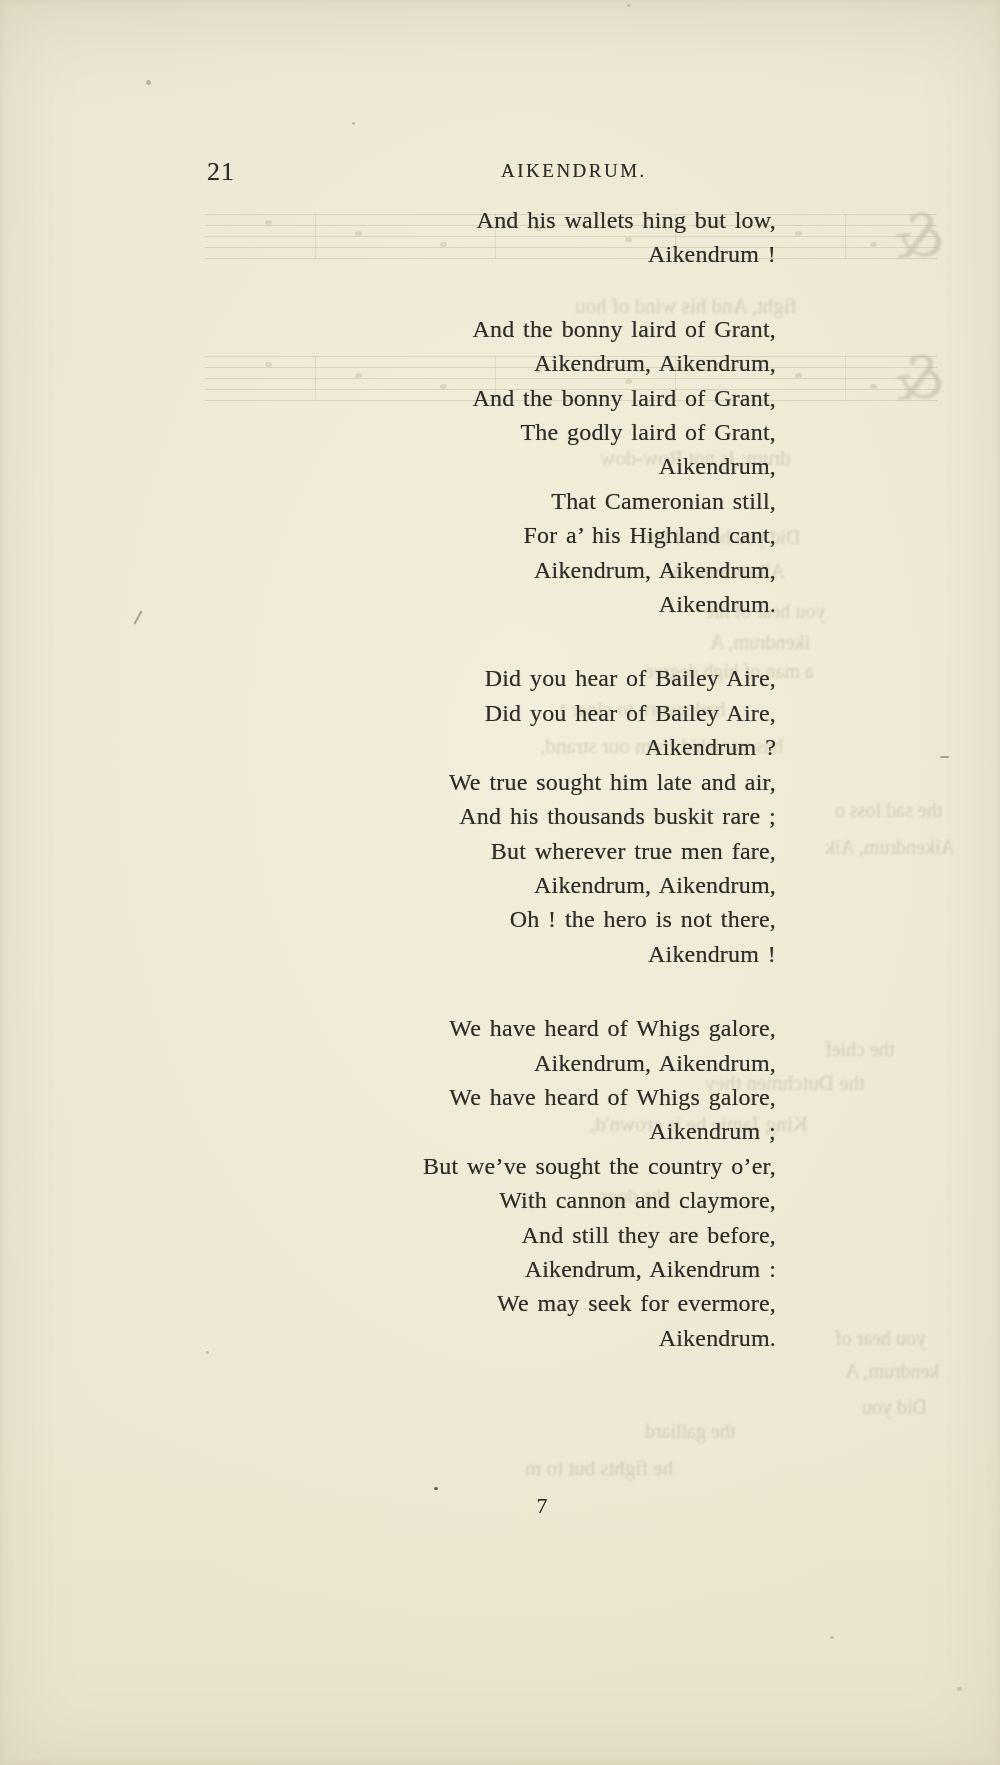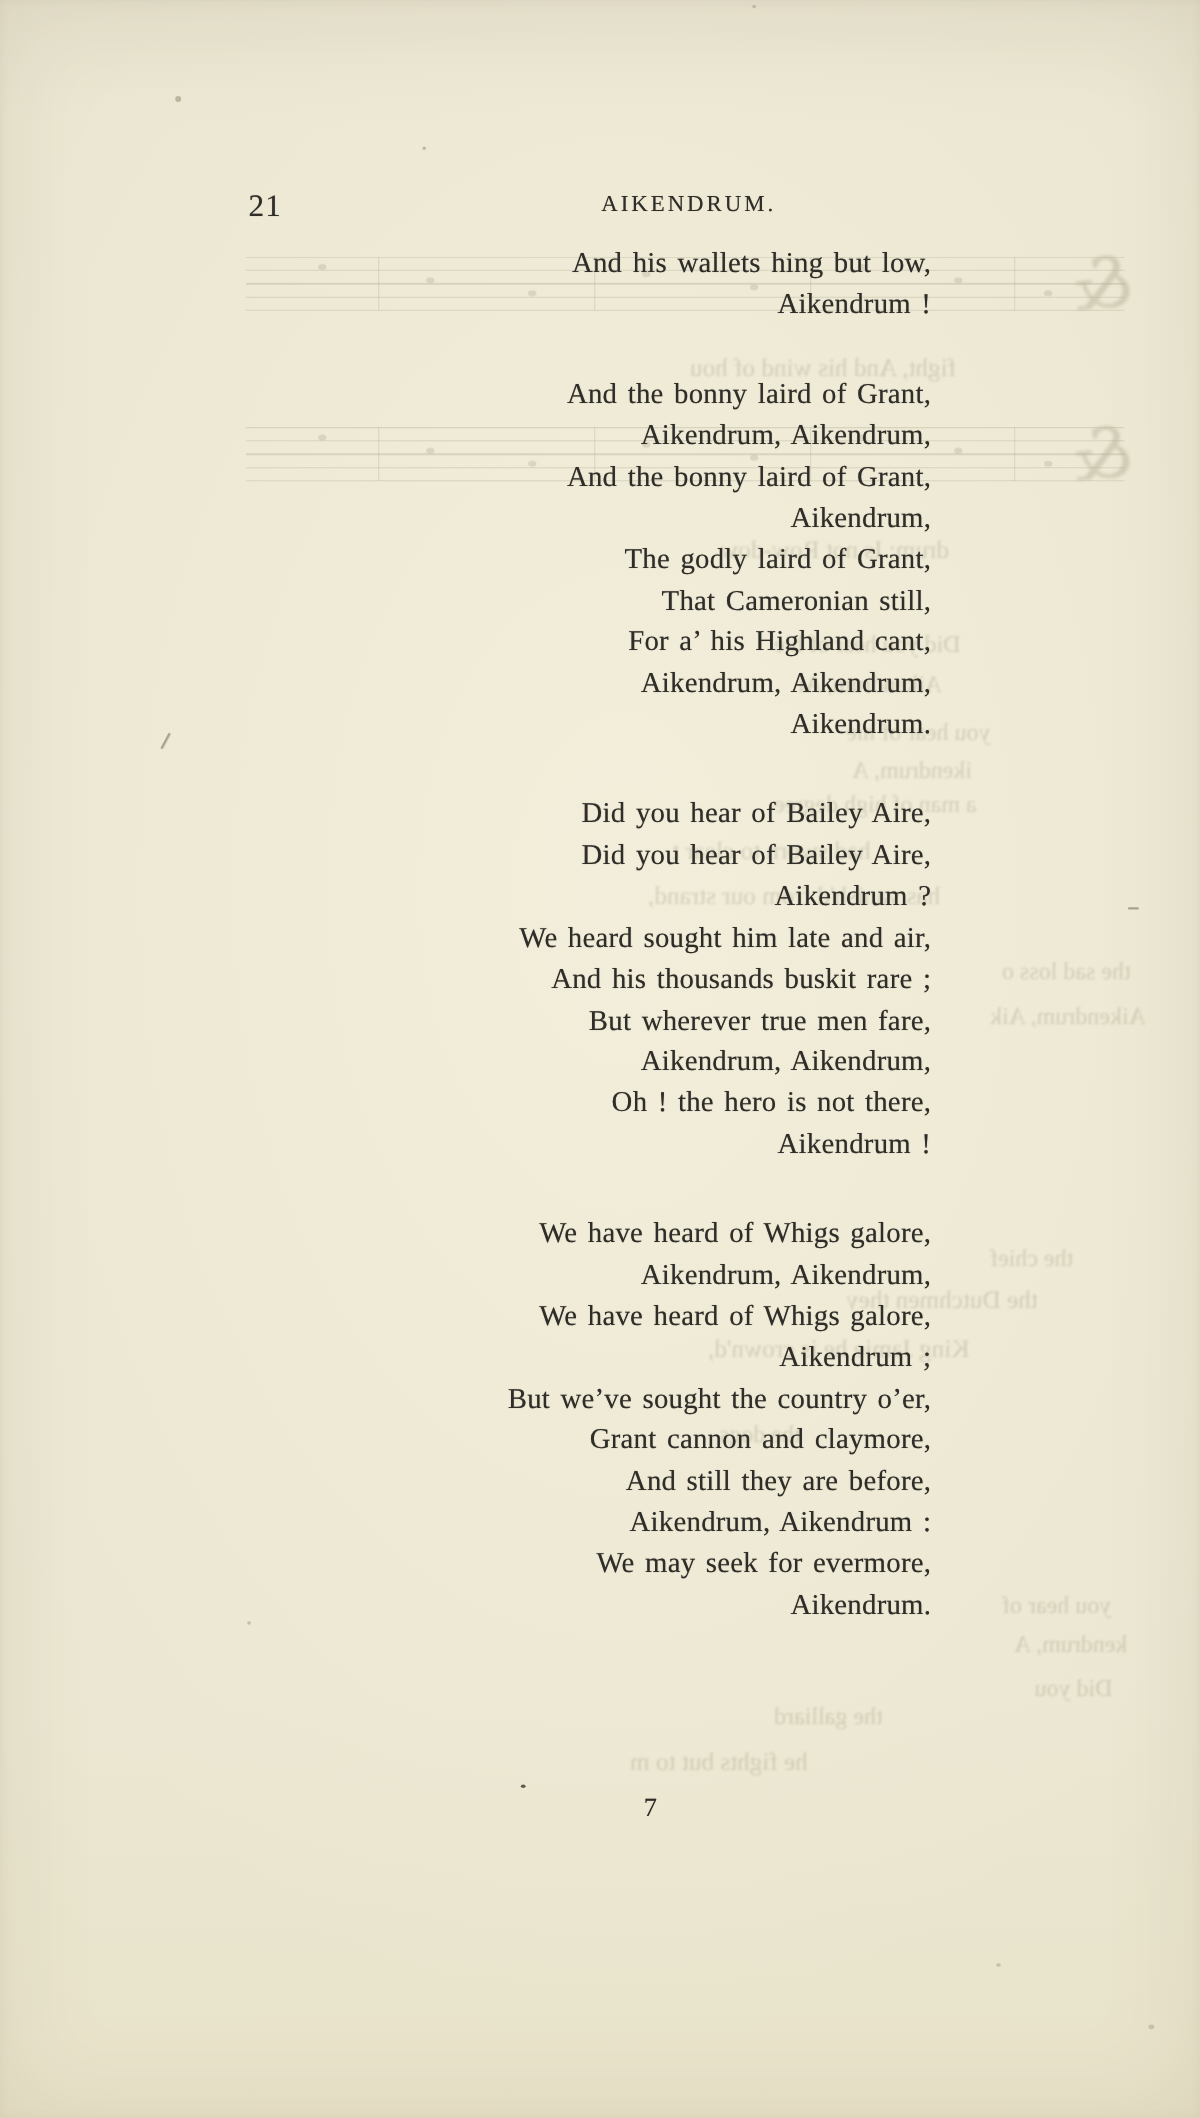--- a/index.html
+++ b/index.html
@@ -135,45 +135,45 @@
 
   <div class="poem">
       <div class="stanza">
         <div class="line">And his wallets hing but low,</div>
         <div class="line indent">Aikendrum !</div>
       </div>
       <div class="stanza">
         <div class="line">And the bonny laird of Grant,</div>
         <div class="line indent">Aikendrum, Aikendrum,</div>
         <div class="line">And the bonny laird of Grant,</div>
+        <div class="line">The godly laird of Grant,</div>
         <div class="line indent">Aikendrum,</div>
-        <div class="line">The godly laird of Grant,</div>
         <div class="line">That Cameronian still,</div>
         <div class="line">For a’ his Highland cant,</div>
         <div class="line indent">Aikendrum, Aikendrum,</div>
         <div class="line indent">Aikendrum.</div>
       </div>
       <div class="stanza">
         <div class="line">Did you hear of Bailey Aire,</div>
         <div class="line">Did you hear of Bailey Aire,</div>
         <div class="line indent">Aikendrum ?</div>
-        <div class="line">We heard sought him late and air,</div>
+        <div class="line">We true sought him late and air,</div>
         <div class="line">And his thousands buskit rare ;</div>
         <div class="line">But wherever true men fare,</div>
         <div class="line indent">Aikendrum, Aikendrum,</div>
         <div class="line">Oh ! the hero is not there,</div>
         <div class="line indent">Aikendrum !</div>
       </div>
       <div class="stanza">
         <div class="line">We have heard of Whigs galore,</div>
         <div class="line indent">Aikendrum, Aikendrum,</div>
         <div class="line">We have heard of Whigs galore,</div>
         <div class="line indent">Aikendrum ;</div>
         <div class="line">But we’ve sought the country o’er,</div>
-        <div class="line">Grant cannon and claymore,</div>
+        <div class="line">With cannon and claymore,</div>
         <div class="line">And still they are before,</div>
         <div class="line indent">Aikendrum, Aikendrum :</div>
         <div class="line">We may seek for evermore,</div>
         <div class="line indent">Aikendrum.</div>
       </div>
     </div>
 
   <div class="sig">7</div>
 
   <div class="speck" style="left:146px;top:80px;width:5px;height:5px;opacity:0.6;"></div>

